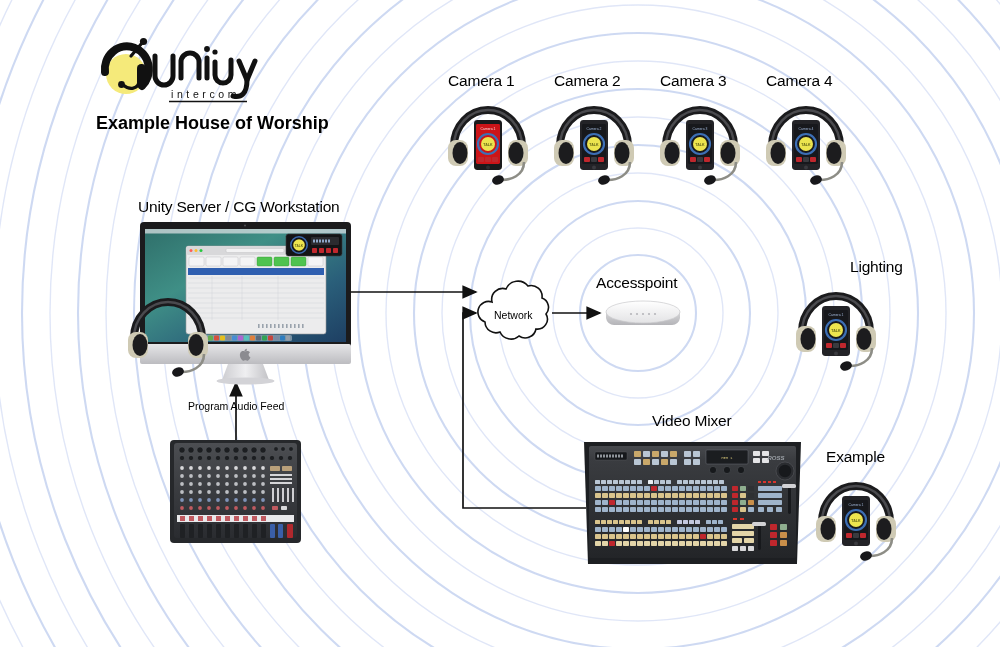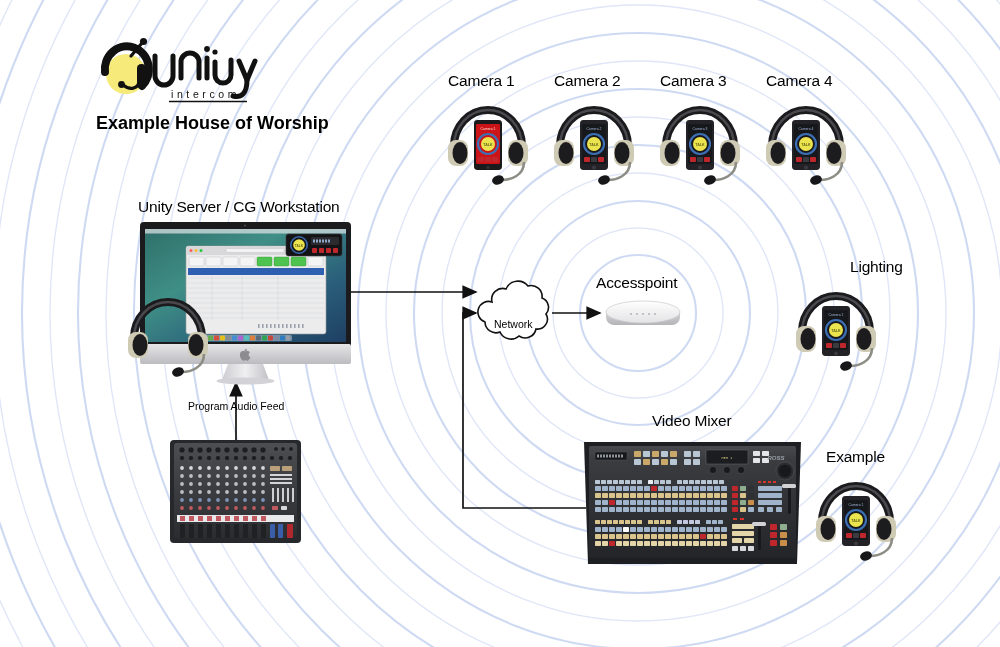--- a/index.html
+++ b/index.html
@@ -129,21 +129,21 @@
 
     <path d="M236 440 L236 383" stroke="#111" stroke-width="1.7" fill="none" marker-end="url(#ah)"></path>
   </svg>
 
   <div class="node" style="left:472px; top:272px; width:86px; height:78px;">
     <svg width="86" height="78" viewBox="0 0 86 78">
       <path d="M20 30 A11 11 0 0 1 34 17 A13 13 0 0 1 56 14 A11 11 0 0 1 70 26
                A10 10 0 0 1 74 42 A10 10 0 0 1 64 57 A11 11 0 0 1 47 64
                A12 12 0 0 1 28 60 A11 11 0 0 1 13 50 A10 10 0 0 1 20 30 Z" fill="#ffffff" stroke="#111" stroke-width="1.6"></path>
     </svg>
-    <span class="cloud-text" style="left:22px; top:46px;text-align:center;">Network</span>
+    <span class="cloud-text" style="left:22px; top:37px;text-align:center;">Network</span>
   </div>
 
   <div class="node" style="left:592px; top:274px; width:96px; height:52px;">
     <span class="label lbl-big" style="left:4px; top:0px;">Accesspoint</span>
     <svg width="82" height="30" viewBox="0 0 82 30" style="position:absolute; left:10px; top:24px;">
       <defs>
         <linearGradient id="apTop" x1="0" y1="0" x2="0" y2="1">
           <stop offset="0" stop-color="#ffffff"></stop>
           <stop offset="1" stop-color="#e3e3e5"></stop>
         </linearGradient>

